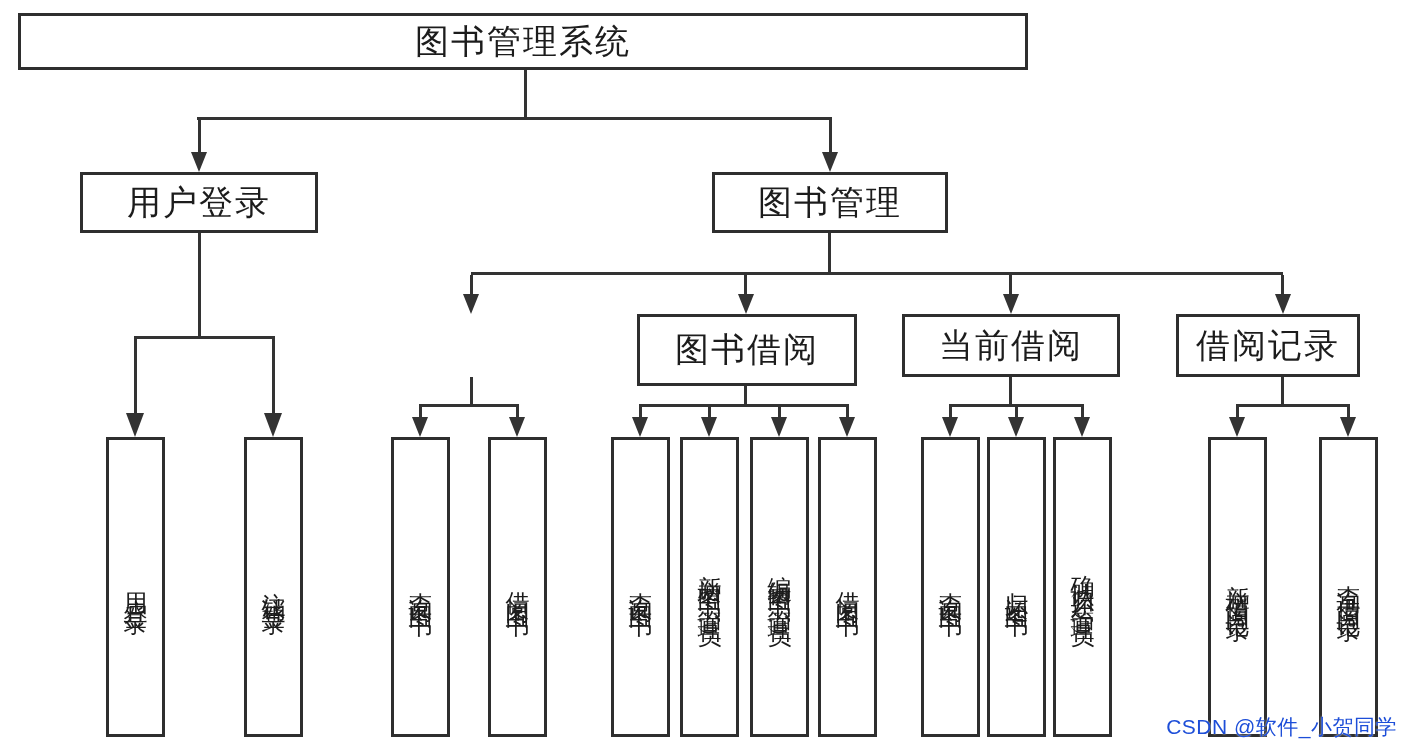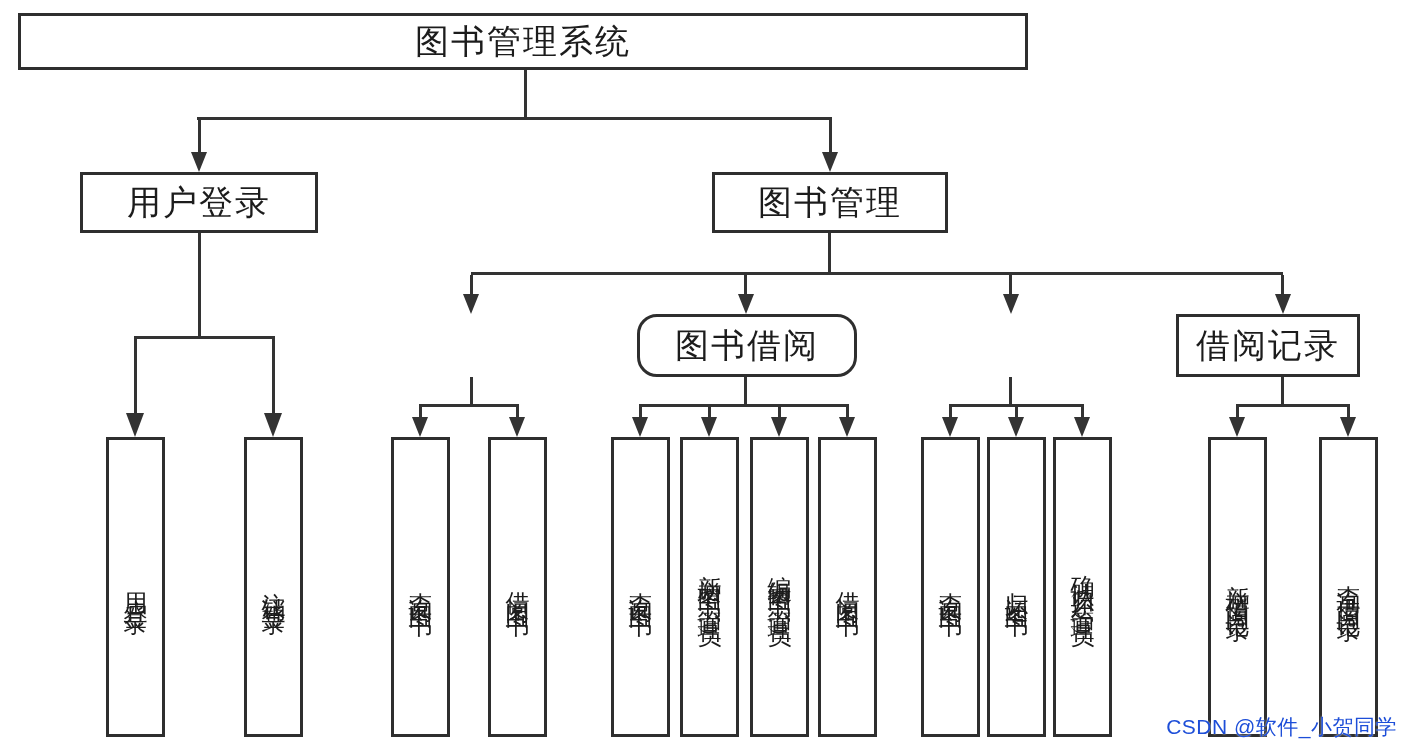--- a/index.html
+++ b/index.html
@@ -67,22 +67,25 @@
   <div class="hl" style="left:471px;top:272px;width:812px;"></div>
   <div class="vl" style="left:470px;top:275px;height:21px;"></div>
   <div class="ah" style="left:463px;top:294px;"></div>
   <div class="vl" style="left:744px;top:275px;height:21px;"></div>
   <div class="ah" style="left:738px;top:294px;"></div>
   <div class="vl" style="left:1009px;top:275px;height:21px;"></div>
   <div class="ah" style="left:1003px;top:294px;"></div>
   <div class="vl" style="left:1281px;top:275px;height:21px;"></div>
   <div class="ah" style="left:1275px;top:294px;"></div>
 
-  <div class="node" style="left:637px;top:314px;width:220px;height:63px;border-radius:20px;">
+  <div class="node" style="left:637px;top:314px;width:220px;height:72px;">
     <span>图书借阅</span>
+  </div>
+  <div class="node" style="left:902px;top:314px;width:218px;height:63px;">
+    <span>当前借阅</span>
   </div>
   <div class="node" style="left:1176px;top:314px;width:184px;height:63px;">
     <span>借阅记录</span>
   </div>
 
   <div class="vl" style="left:470px;top:377px;height:27px;"></div>
   <div class="hl" style="left:419px;top:404px;width:100px;"></div>
   <div class="vl" style="left:419px;top:407px;height:12px;"></div>
   <div class="ah" style="left:412px;top:417px;"></div>
   <div class="vl" style="left:516px;top:407px;height:12px;"></div>

